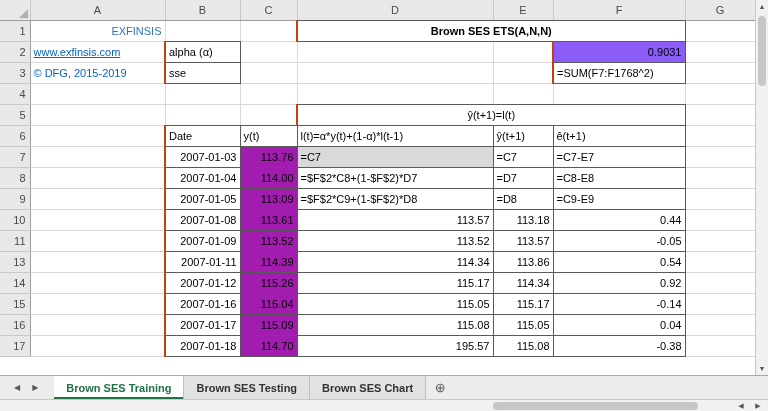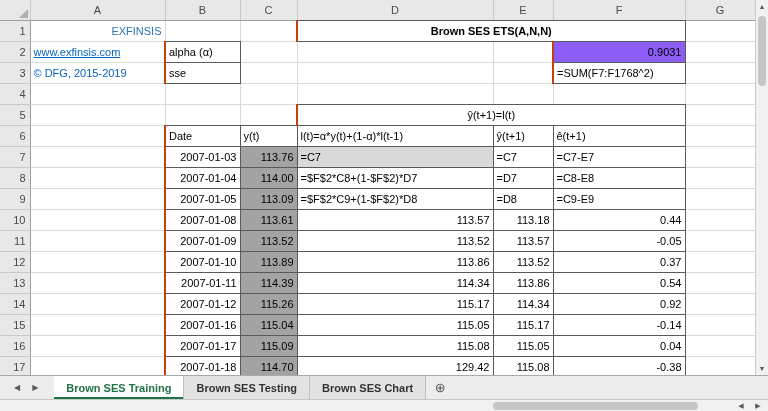--- a/index.html
+++ b/index.html
@@ -21,21 +21,21 @@
          border-left:9px solid transparent; border-bottom:9px solid #AFAFAF; }
 
   .c { border-right:1px solid #D9D9D9; border-bottom:1px solid #D9D9D9; font-size:11px;
        color:#000; padding:0 3px; white-space:nowrap; overflow:hidden; }
   .center { text-align:center; }
   .num { text-align:right; }
   .brand { color:#2E75B6; text-align:right; }
   .link-cell { color:#0563C1; text-decoration:underline; }
   .copy { color:#0563C1; }
   .gold { background:#8b5cf6; }
-  .green { background:#a3a3a3; }
+  .green { background:#a21caf; }
   .gray { background:#D9D9D9; }
   .title { border:1px solid #595959; font-weight:bold; text-align:center; }
   .box { border:1px solid #595959; }
   .tb  { border:1px solid #595959; }
   .brd { border-right:2px solid #c2410c; }
   .bbd { border-bottom:1px solid #595959; }
 
   .tabbar { position:absolute; left:0; top:375px; width:768px; height:24px; background:#ECECEC;
             border-top:1px solid #A9A9A9; display:flex; align-items:stretch; }
   .tabnav { display:flex; align-items:center; gap:12px; padding:0 16px 0 14px; color:#595959; font-size:8px; }
@@ -199,30 +199,20 @@
       <th class="rh">11</th>
       <td class="c brd"></td>
       <td class="c tb num">2007-01-09</td>
       <td class="c tb green num">113.52</td>
       <td class="c tb num">113.52</td>
       <td class="c tb num">113.57</td>
       <td class="c tb num">-0.05</td>
       <td class="c"></td>
     </tr>
 
-    <tr>
-      <th class="rh">12</th>
-      <td class="c brd"></td>
-      <td class="c tb num">2007-01-10</td>
-      <td class="c tb green num">113.89</td>
-      <td class="c tb num">113.86</td>
-      <td class="c tb num">113.52</td>
-      <td class="c tb num">0.37</td>
-      <td class="c"></td>
-    </tr>
 
     <tr>
       <th class="rh">13</th>
       <td class="c brd"></td>
       <td class="c tb num">2007-01-11</td>
       <td class="c tb green num">114.39</td>
       <td class="c tb num">114.34</td>
       <td class="c tb num">113.86</td>
       <td class="c tb num">0.54</td>
       <td class="c"></td>
@@ -259,21 +249,21 @@
       <td class="c tb num">115.05</td>
       <td class="c tb num">0.04</td>
       <td class="c"></td>
     </tr>
 
     <tr>
       <th class="rh">17</th>
       <td class="c brd"></td>
       <td class="c tb num">2007-01-18</td>
       <td class="c tb green num">114.70</td>
-      <td class="c tb num">129.42</td>
+      <td class="c tb num">195.57</td>
       <td class="c tb num">115.08</td>
       <td class="c tb num">-0.38</td>
       <td class="c"></td>
     </tr>
   </tbody>
     </table>
 
   <div class="vstrip">
     <div class="vup">▲</div>
     <div class="vthumb"></div>

